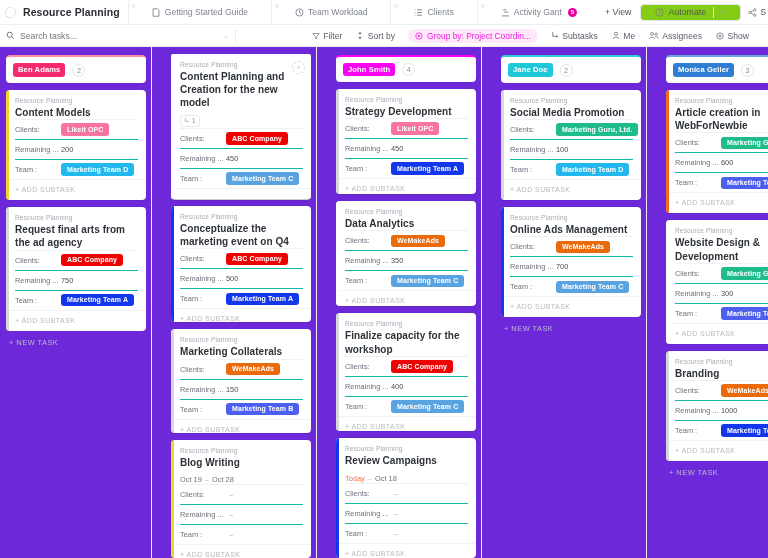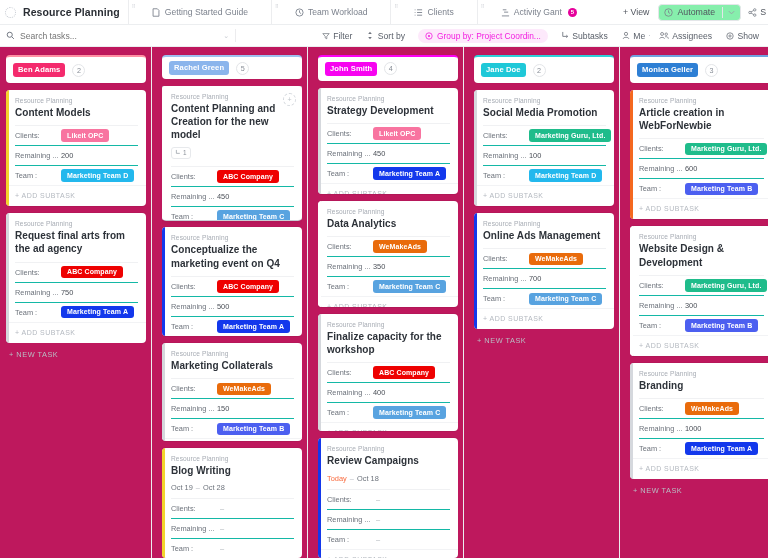--- a/index.html
+++ b/index.html
@@ -38,54 +38,54 @@
   }
   .badge-pink{
     width:9px;height:9px;border-radius:50%;background:#e6019b;color:#fff;
     font-size:6px; display:inline-flex; align-items:center; justify-content:center;
     margin-left:2px; font-weight:700;
   }
   .tb-right{ display:flex; align-items:center; gap:0; flex:0 0 auto; padding-right:2px;justify-content:flex-end; }
   .addview{ font-size:8.8px; color:#50555e; padding:0 9px; white-space:nowrap; }
   .automate{
     display:flex; align-items:center; gap:4px;
-    border:1px solid #e4e6e9; border-radius:4px; height:17px; padding:0 5px;
-    font-size:8.8px; color:#50555e; white-space:nowrap; background:#86efac;
+    border:1px solid #e4e6e9; border-radius:4px; height:17px; padding:0 14px;
+    font-size:8.8px; color:#50555e; white-space:nowrap; background:#84cc16;
   }
   .automate .sep{ width:1px; height:11px; background:#e4e6e9; margin:0 1px 0 3px;}
   .share{ display:flex; align-items:center; gap:3px; font-size:8.8px; color:#50555e; padding-left:7px; white-space:nowrap;}
 
   
   .filterbar{
     height:22px; background:#fff; border-bottom:1px solid #eceef0;
     display:flex; align-items:center; position:relative;
   }
   .search{ display:flex; align-items:center; gap:5px; padding-left:6px; width:235px; }
   .search input{
     border:0; outline:0; font-size:8.6px; color:#8e949d; flex:1; background:transparent;
     font-family:inherit;
   }
   .search .chev{ color:#c6cad0; font-size:7px; padding-right:6px;}
   .vline{ width:1px; height:13px; background:#ececee; }
-  .fb-right{ margin-left:auto; display:flex; align-items:center; gap:0; padding-right:2px;}
+  .fb-right{ margin-left:auto; display:flex; align-items:center; gap:0; padding-right:12px;}
   .fb-item{
     display:flex; align-items:center; gap:3.5px; font-size:8.6px; color:#585e68;
     padding:0 7px; white-space:nowrap;
   }
   .fb-group{
     display:flex; align-items:center; gap:4px;
     background:#fde9fb; color:#f21fe0; border-radius:9px; height:14px; padding:0 7px;
     font-size:8.4px; white-space:nowrap;
   }
   .dot-sep{ color:#b9bec6; font-size:8px; padding:0 1px;}
 
   
   .board{
     position:absolute; top:47px; left:0; right:0; bottom:0;
-    display:flex; gap:4px; padding:0; background:#be185d;
+    display:flex; gap:13px; padding:0; background:#6d28d9;
   }
   .col{
     width:152px; flex:0 0 152px; position:relative;
     padding:0 6px; display:flex; flex-direction:column;
   }
   .col.wide{ flex:0 0 154px; width:154px;}
   .colhead{
     margin-top:8px; height:28px; background:#fff; border-radius:4px;
     border-top:2.5px solid #d8dbdf;
     display:flex; align-items:center; padding:0 7px; gap:7px;
@@ -112,21 +112,21 @@
   .crumb{ font-size:6.6px; color:#a7acb4; letter-spacing:.1px; }
   .ctitle{ font-size:10px; font-weight:700; color:#2d3239; line-height:1.32; margin-top:2px; letter-spacing:.05px;}
   .cdates{ font-size:7.4px; color:#6d737c; margin-top:6px; }
   .cdates .today{ color:#f96a3d; }
   .cdates .dash{ color:#b5bac1; padding:0 1px;}
   .subtask-chip{
     margin-top:5px; display:inline-flex; align-items:center; gap:2px;
     border:1px solid #e7e9ec; border-radius:3px; height:12px; padding:0 3px;
     font-size:6.4px; color:#8a9099;
   }
-  .fields{ margin-top:6px; }
+  .fields{ }
   .frow{
     display:flex; align-items:center; height:20px; border-top:1px solid #14b8a6;
     font-size:7.4px; color:#696f78; gap:0;
   }
   .frow:first-child{ border-top:1px solid #f0f1f3;}
   .flabel{ width:46px; flex:0 0 46px; color:#6c727b; white-space:nowrap; overflow:hidden;}
   .fval{ font-size:7.4px; color:#4a4f57; }
   .fval.empty{ color:#aeb3ba; padding-left:3px;}
   .tag{
     display:inline-block; font-size:7px; font-weight:700; color:#fff;
@@ -343,24 +343,20 @@
     </div>
         </div>
       </div>
       <div class="addsub">+ ADD SUBTASK</div>
     </div>
       </div>
       <div class="newtask">+ NEW TASK</div>
       <span class="colsep"></span>
     </div>
     <div class="col">
-      <div class="colhead" style="border-top-color:#9ec1ef">
-      <span class="person" style="background:#8bb5ec">Rachel Green</span>
-      <span class="count">5</span>
-    </div>
       <div class="colbody">
         <div class="card sel">
       <span class="accent" style="background:#ffffff"></span>
       <span class="avatar-ph">+</span>
       <div class="cbody">
         <div class="crumb">Resource Planning</div>
         <div class="ctitle">Content Planning and Creation for the new model</div>
         
         <div class="subtask-chip">
             <svg width="6" height="7" viewBox="0 0 7 8">

